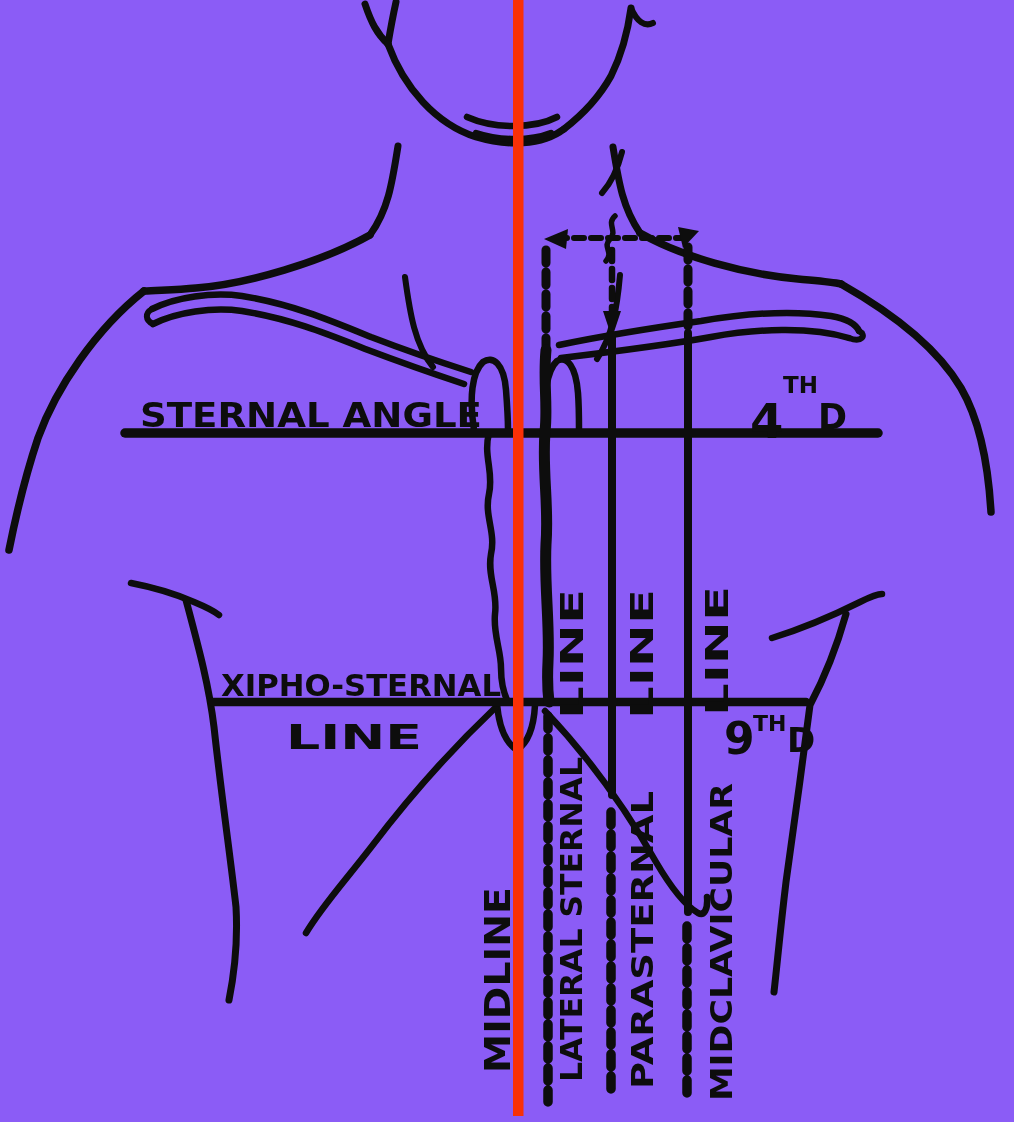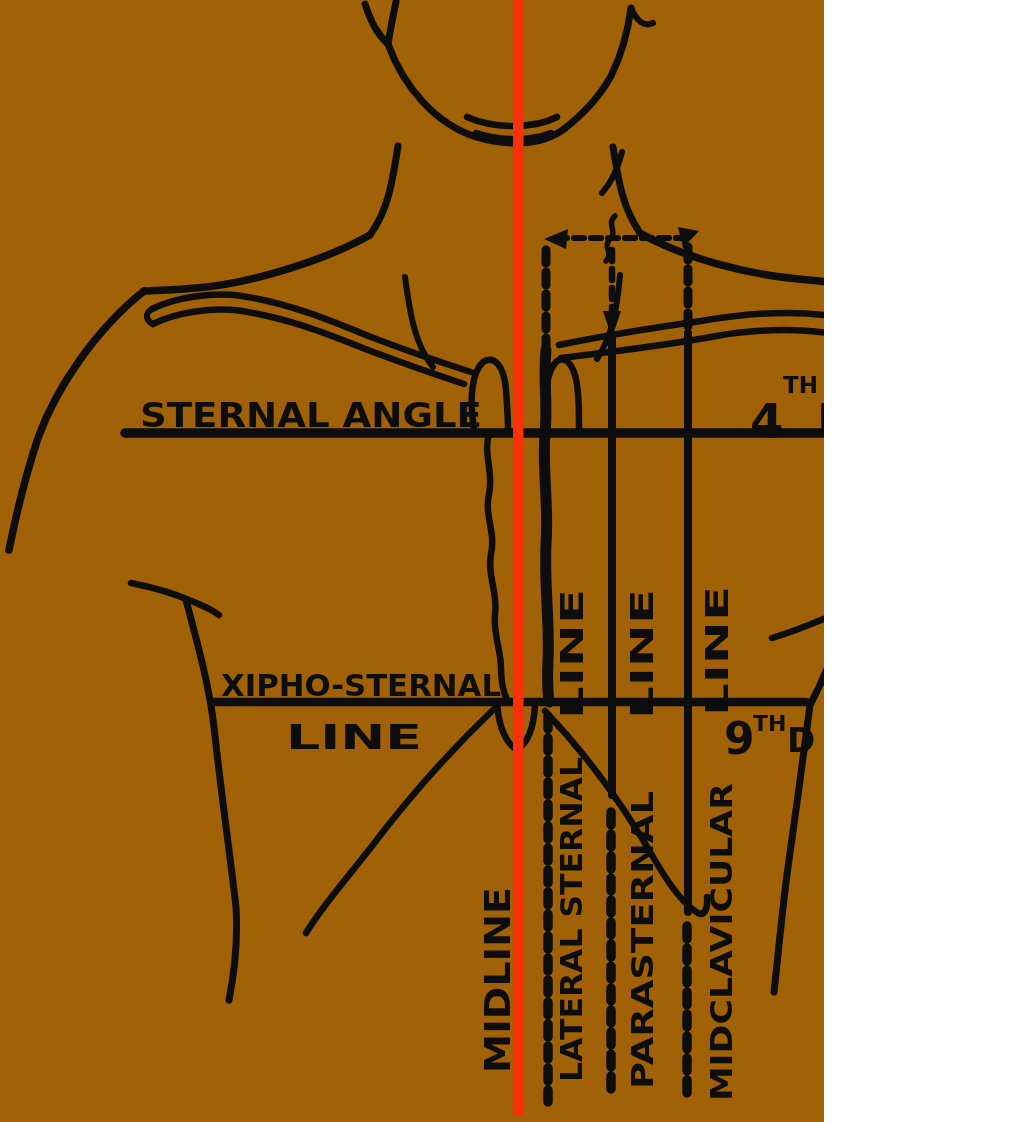--- a/index.html
+++ b/index.html
@@ -1,16 +1,16 @@
 <!DOCTYPE html>
 <html><head>
 <meta charset="utf-8">
 <style>
   html,body{margin:0;padding:0;background:#ffffff;}
-  .stage{position:relative;width:824px;height:1122px;background:#a16207;overflow:hidden;
+  .stage{position:relative;width:1014px;height:1122px;background:#8b5cf6;overflow:hidden;
          font-family:"DejaVu Sans", sans-serif;}
   svg{display:block;}
   .ink{stroke:#0d0d0d;fill:none;stroke-linecap:round;stroke-linejoin:round;}
   .fill-ink{fill:#0d0d0d;stroke:none;}
   .lbl{fill:#0d0d0d;font-family:"DejaVu Sans", sans-serif;font-weight:bold;}
 </style>
 </head>
 <body>
 
 <div class="stage">

